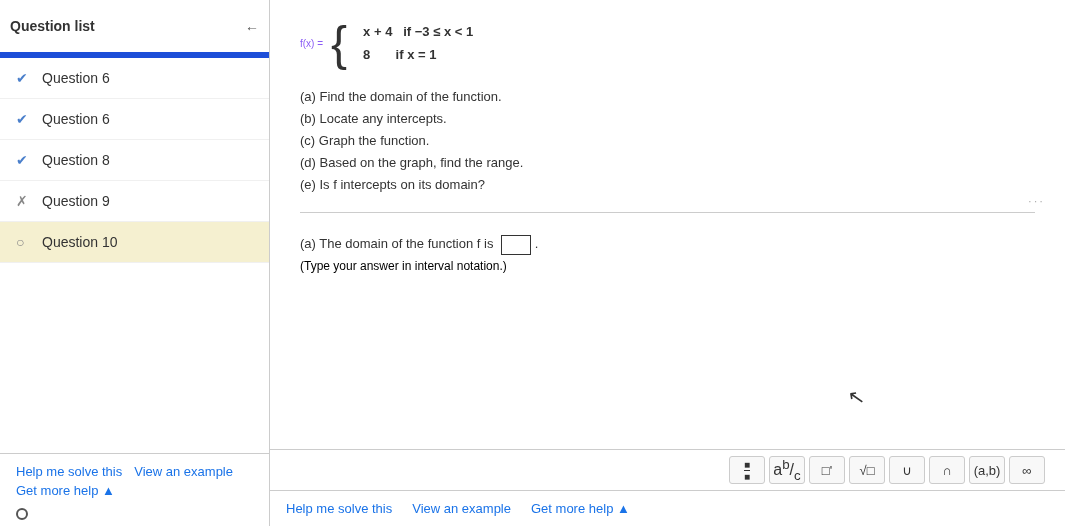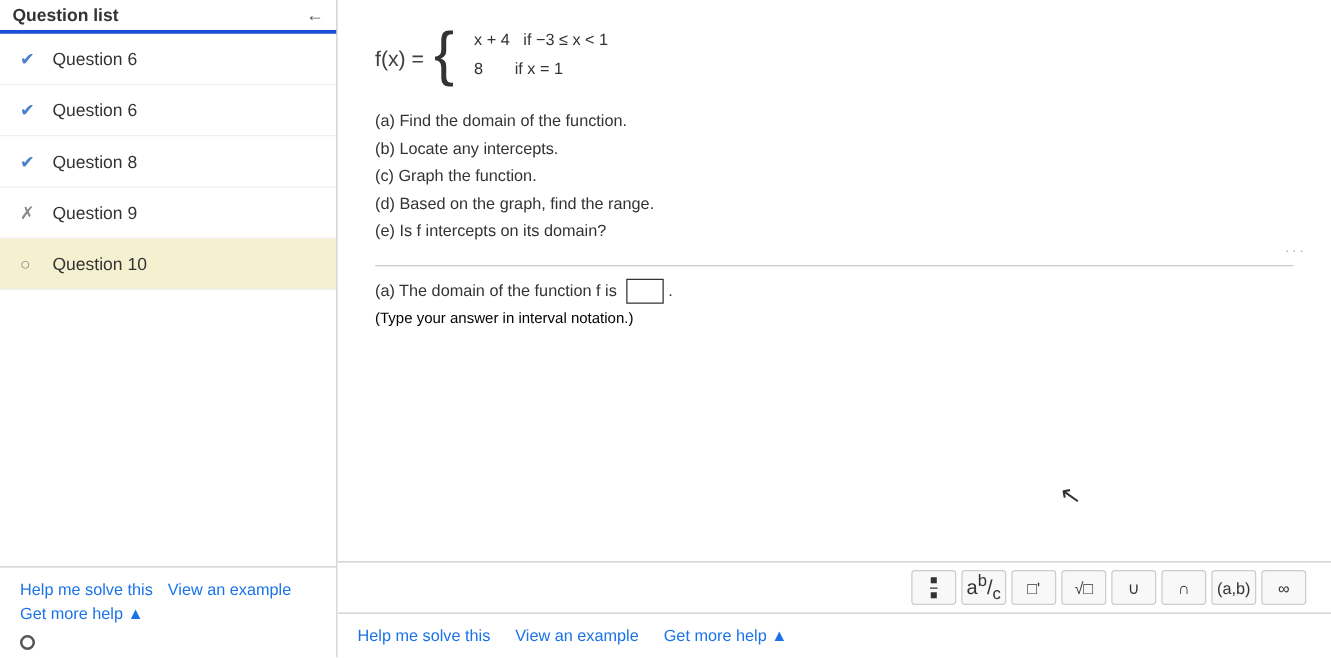--- a/index.html
+++ b/index.html
@@ -20,22 +20,22 @@
       background: #fff;
       border-right: 1px solid #ccc;
       display: flex;
       flex-direction: column;
       height: 526px;
     }
 
     .sidebar-header {
       display: flex;
       align-items: center;
-      padding: 4px 10px;
-      border-bottom: 3px solid #1d4ed8;
+      padding: 18px 10px;
+      border-bottom: 6px solid #1d4ed8;
       gap: 8px;
     }
 
     .sidebar-title {
       font-size: 14px;
       font-weight: bold;
       color: #333;
     }
 
     .sidebar-collapse-btn {
@@ -128,29 +128,30 @@
     }
 
     .piecewise-function {
       margin-bottom: 18px;
       display: flex;
       align-items: flex-start;
       gap: 8px;
     }
 
     .fx-label {
-      font-size: 17px;
-      color: #404040;
+      font-size: 10px;
+      color: #8b5cf6;
       margin-top: 18px;
     }
 
     .brace-block {
       display: flex;
       flex-direction: column;
       gap: 0;
+      font-weight: bold;
     }
 
     .brace-row {
       display: flex;
       align-items: center;
       font-size: 13px;
       color: #333;
       line-height: 1.8;
     }
 
@@ -172,21 +173,21 @@
       line-height: 1.7;
     }
 
     .divider {
       border: none;
       border-top: 1px solid #ccc;
       margin: 10px 0;
     }
 
     .answer-section {
-      margin-top: 10px;
+      margin-top: 22px;
     }
 
     .answer-text {
       font-size: 13px;
       color: #333;
       margin-bottom: 4px;
     }
 
     .answer-input-box {
       display: inline-block;

